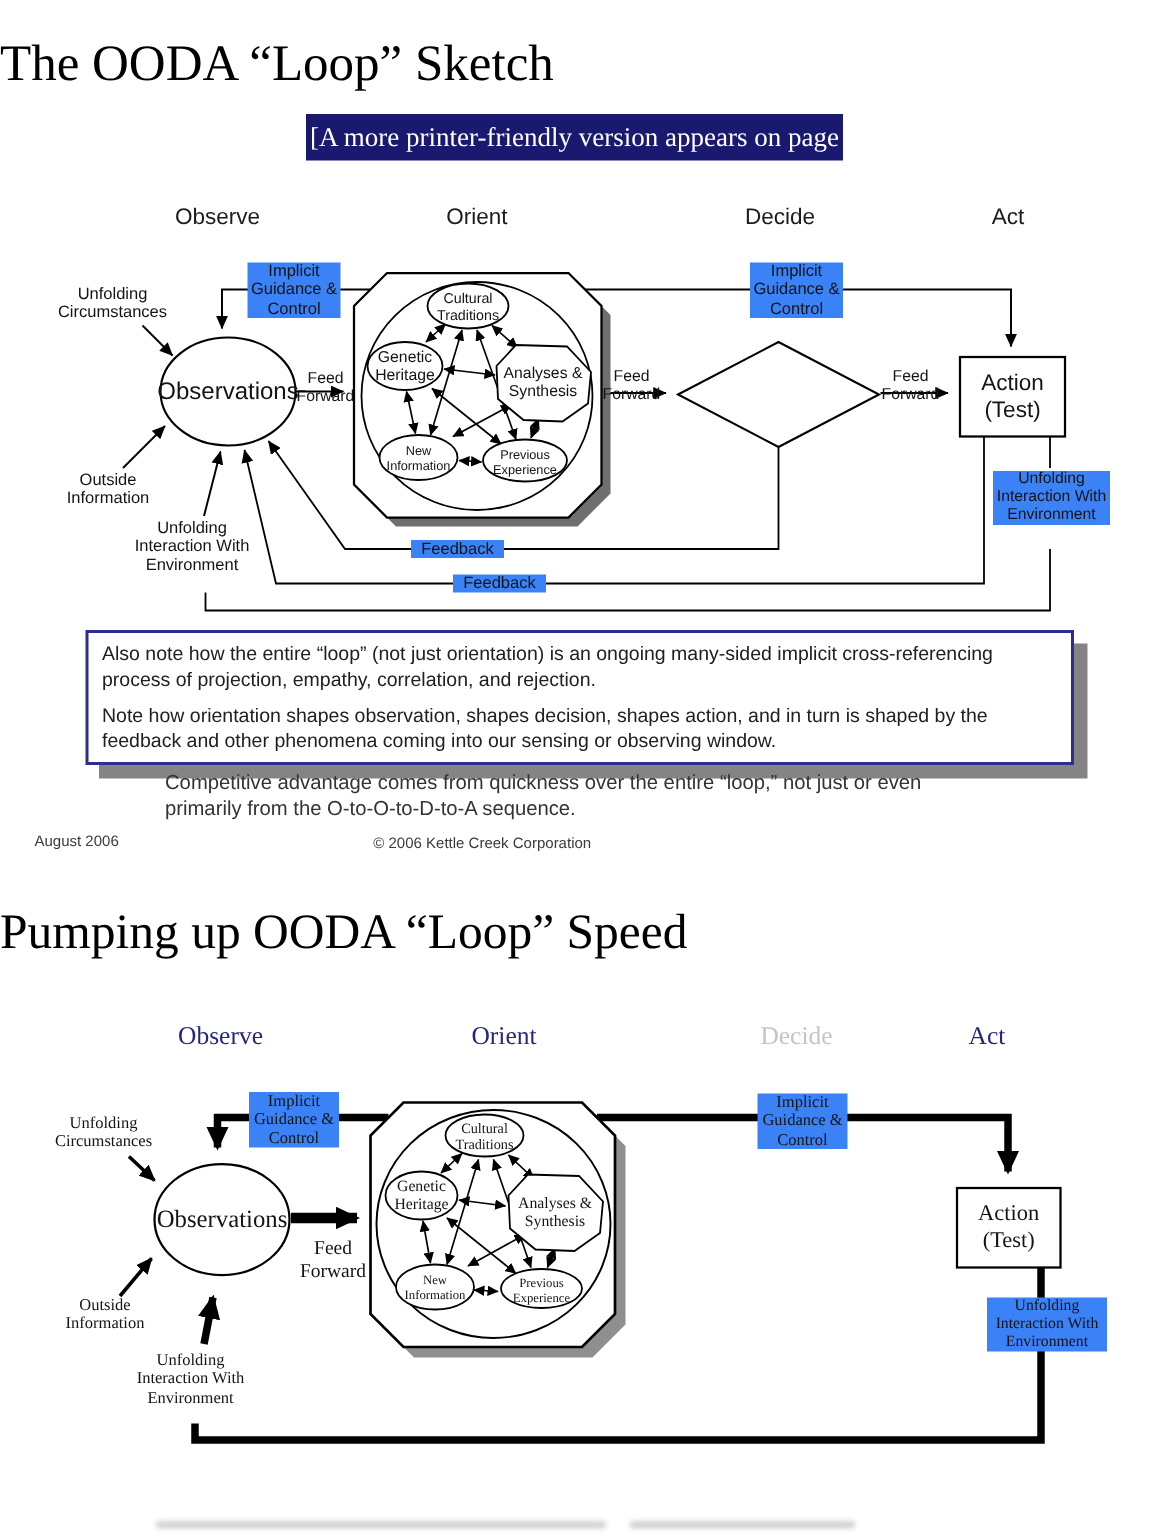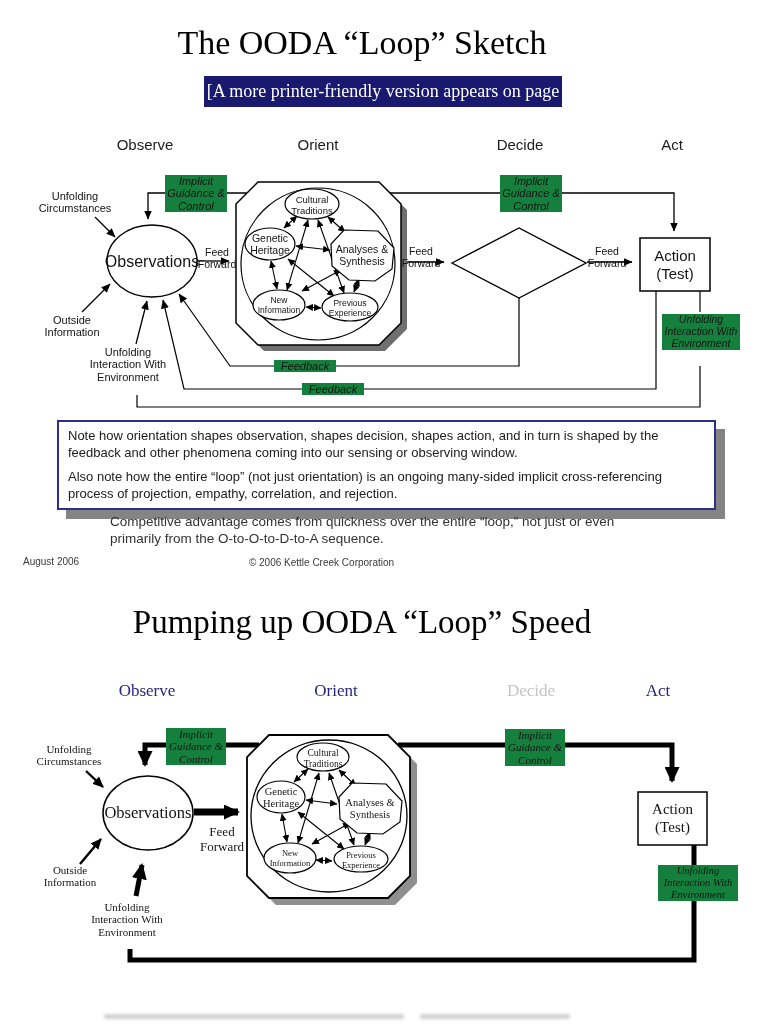--- a/index.html
+++ b/index.html
@@ -1,29 +1,29 @@
 <!DOCTYPE html>
 <html><head>
 <meta charset="utf-8">
 <style>
   html,body{margin:0;padding:0;background:#fff;}
   #page{position:relative;width:768px;height:1024px;background:#fff;overflow:hidden;
         font-family:"Liberation Sans",sans-serif;}
   svg{position:absolute;left:0;}
-  .ttl{position:absolute;width:724px;text-align:center;color:#000;
+  .ttl{position:absolute;width:724px;text-align:left;color:#000;
        font-family:"Liberation Serif",serif;}
   .banner{position:absolute;left:204px;top:76px;width:358px;height:31px;background:#191970;
           color:#fff;font:18px/31px "Liberation Serif",serif;text-align:center;}
   .hdr1{position:absolute;width:90px;text-align:center;font:15px "Liberation Sans",sans-serif;color:#1c1c1c;}
   .hdr2{position:absolute;width:90px;text-align:center;font:17px "Liberation Serif",serif;color:#26267e;}
   .hdr2.dim{color:#c4c4c4;}
   .lbl{position:absolute;text-align:center;line-height:1.13;color:#141414;
        font-family:"Liberation Sans",sans-serif;}
   .srf{font-family:"Liberation Serif",serif;}
-  .wbg{background:#15803d;font-style:italic;}
+  .wbg{background:#3b82f6;}
   .notebox{position:absolute;left:57px;top:420px;width:659px;height:90px;box-sizing:border-box;
            background:#fff;border:2px solid #2e2e8c;box-shadow:9px 9px 0 0 #848484;
            padding:5px 9px;font:13px/17px "Liberation Sans",sans-serif;color:#202020;}
   .notebox p{margin:0;}
   .notebox p + p{margin-top:7px;}
   .competitive{position:absolute;left:110px;top:513px;width:545px;
                font:13.5px/17px "Liberation Sans",sans-serif;color:#333;}
   .foot{position:absolute;font:10px "Liberation Sans",sans-serif;color:#3a3a3a;}
   .caption{position:absolute;left:104px;top:991px;width:560px;
            font:16px "Liberation Sans",sans-serif;color:#111;}
@@ -116,22 +116,22 @@
 
   <div class="lbl" style="left:640px;top:247px;width:70px;font-size:15px;line-height:17.5px;"><span>Action</span><br><span>(Test)</span></div>
 
   <div class="lbl" style="left:284px;top:195px;width:56px;font-size:9.5px;">Cultural Traditions</div>
   <div class="lbl" style="left:245px;top:233px;width:50px;font-size:10.5px;">Genetic Heritage</div>
   <div class="lbl" style="left:331px;top:244px;width:62px;font-size:10.5px;">Analyses &amp; Synthesis</div>
   <div class="lbl" style="left:253px;top:296px;width:52px;font-size:8.5px;">New Information</div>
   <div class="lbl" style="left:321px;top:299px;width:58px;font-size:8.5px;">Previous Experience</div>
 
   <div class="notebox">
+    <p>Also note how the entire “loop” (not just orientation) is an ongoing many-sided implicit cross-referencing process of projection, empathy, correlation, and rejection.</p>
     <p>Note how orientation shapes observation, shapes decision, shapes action, and in turn is shaped by the feedback and other phenomena coming into our sensing or observing window.</p>
-    <p>Also note how the entire “loop” (not just orientation) is an ongoing many-sided implicit cross-referencing process of projection, empathy, correlation, and rejection.</p>
   </div>
   <div class="competitive">Competitive advantage comes from quickness over the entire “loop,” not just or even primarily from the O-to-O-to-D-to-A sequence.</div>
   <div class="foot" style="left:23px;top:556px;">August 2006</div>
   <div class="foot" style="left:0;top:557px;width:643px;text-align:center;">© 2006 Kettle Creek Corporation</div>
 
   <div class="ttl" style="top:604px;font-size:33px;">Pumping up OODA “Loop” Speed</div>
 
   <div class="hdr2" style="left:102px;top:681px;">Observe</div>
   <div class="hdr2" style="left:291px;top:681px;">Orient</div>
   <div class="hdr2 dim" style="left:486px;top:681px;">Decide</div>

